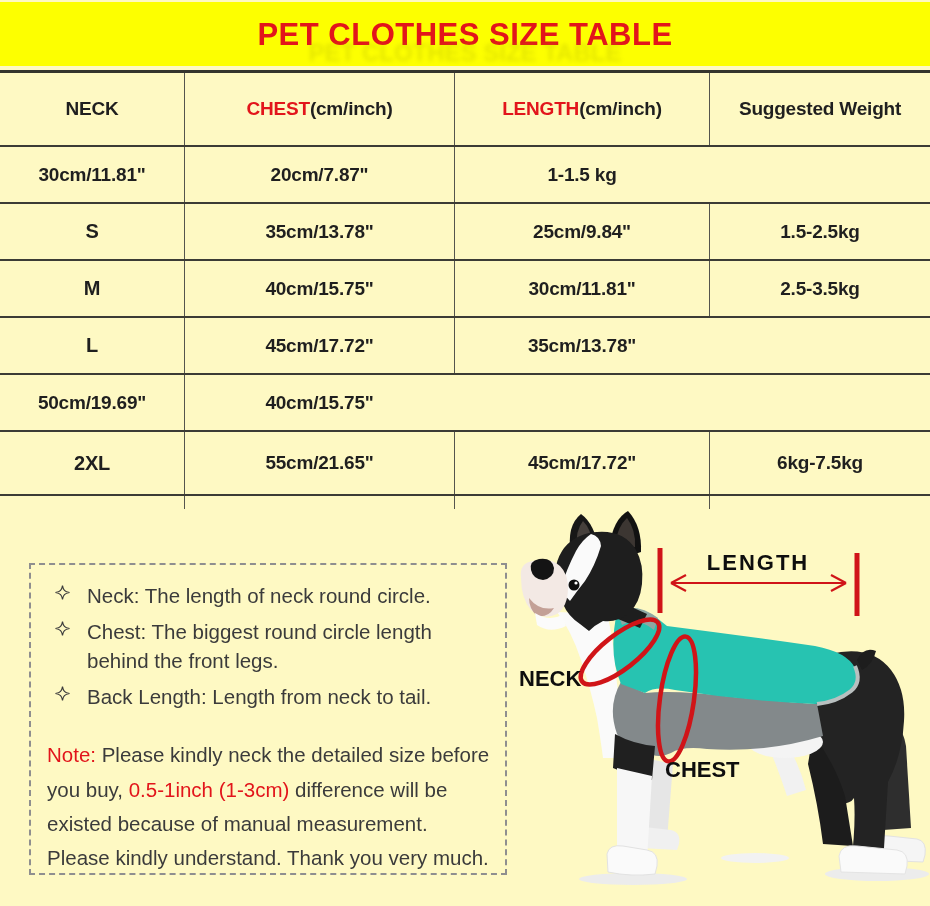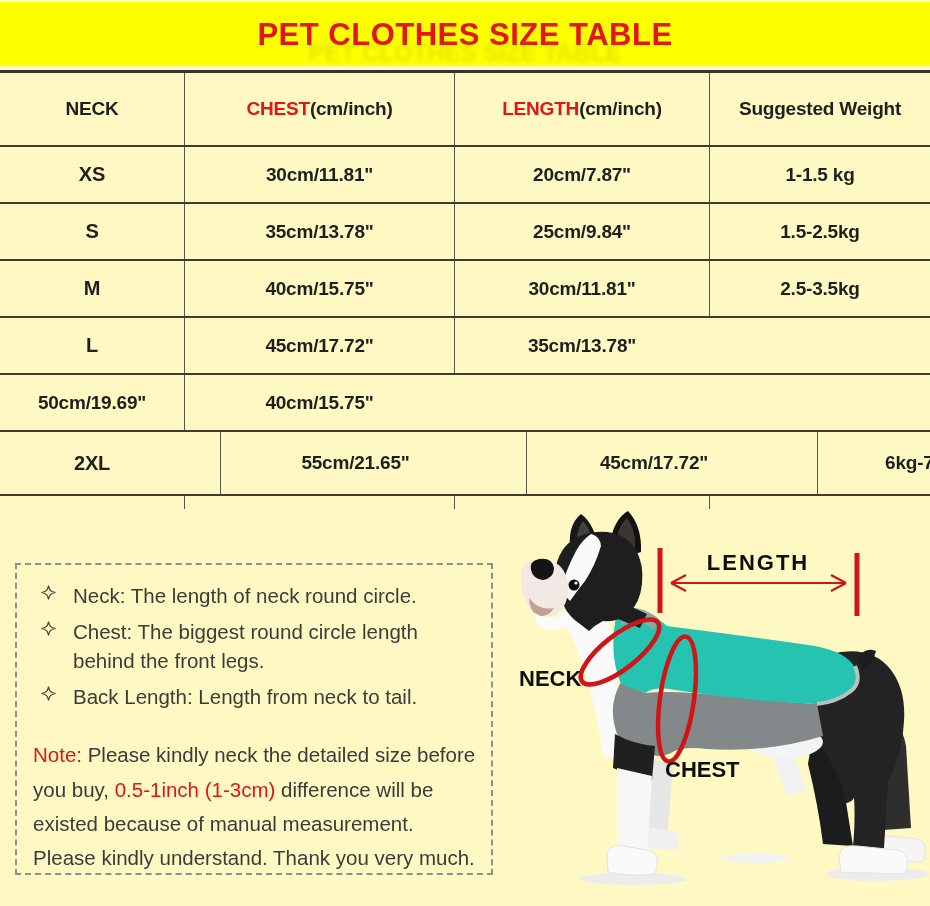--- a/index.html
+++ b/index.html
@@ -16,31 +16,31 @@
   .title-ghost{position:absolute;bottom:1px;left:0;right:0;text-align:center;
                font-size:24px;font-weight:bold;color:#a8aa00;opacity:.28;filter:blur(2px);
                line-height:1;}
 
   
   .size-table{position:absolute;left:0;top:70px;width:930px;border-top:3px solid #35352d;}
   .trow{display:grid;grid-template-columns:184px 270px 255px 221px;
         border-bottom:2px solid #3c3c35;}
   .trow.header{height:72px;}
   .trow.body{height:55px;}
-  .trow.last{height:62px;gap:36px;}
+  .trow.last{height:62px;}
   .tcell{display:flex;align-items:center;justify-content:center;gap:0;
          font-weight:bold;color:#1f1f1f;font-size:19px;letter-spacing:-.2px;}
   .tcell + .tcell{border-left:1.5px solid #55554d;}
   .tcell.size{font-size:20px;}
   .red{color:var(--accent_red,#E2151B);}
   .stub-row{display:grid;grid-template-columns:184px 270px 255px 221px;height:13px;}
   .stub-row .tcell{border-bottom:none;}
 
   
-  .notes-box{position:absolute;left:15px;top:563px;width:478px;height:312px;
+  .notes-box{position:absolute;left:29px;top:563px;width:478px;height:312px;
              box-sizing:border-box;border:2px dashed var(--dash_border,#8f8f8f);
              padding:16px 14px 0 14px;color:var(--note_text,#3b3b3b);}
   .bullets{list-style:none;margin:0;padding:0;}
   .bullets li{display:flex;align-items:flex-start;gap:17px;font-size:20.5px;
               line-height:1.42;margin-bottom:7px;}
   .bullet-star{flex:0 0 15px;margin-top:4px;margin-left:10px;}
   .note-para{margin:27px 0 0 2px;font-size:20.5px;line-height:1.67;}
   .note-label,.note-red{color:var(--accent_red,#E31318);font-weight:normal;}
 
   
@@ -70,21 +70,20 @@
       <div class="tcell">
         <span class="red">LENGTH</span>
           <span>(cm/inch)</span>
       </div>
       <div class="tcell">
         <span>Suggested Weight</span>
       </div>
     </div>
 
     <div class="trow body">
-      <div class="tcell size">XS</div>
       <div class="tcell">30cm/11.81"</div>
       <div class="tcell">20cm/7.87"</div>
       <div class="tcell">1-1.5 kg</div>
     </div>
     <div class="trow body">
       <div class="tcell size">S</div>
       <div class="tcell">35cm/13.78"</div>
       <div class="tcell">25cm/9.84"</div>
       <div class="tcell">1.5-2.5kg</div>
     </div>

